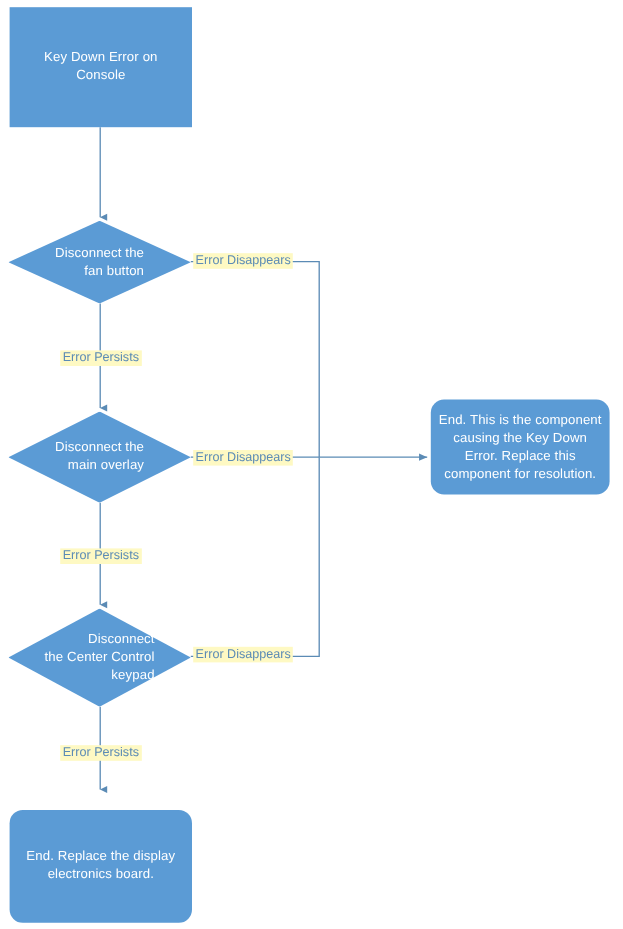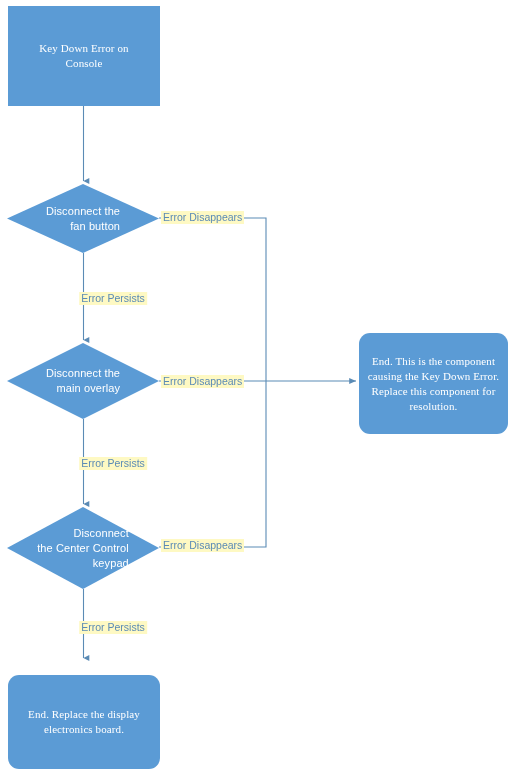--- a/index.html
+++ b/index.html
@@ -28,21 +28,20 @@
     display: flex;
     align-items: center;
     justify-content: center;
     text-align: center;
     color: #ffffff;
     font-size: 11px;
     line-height: 15px;
     letter-spacing: 0.1px;
     background: #5B9BD5;
     z-index: 3;
-    font-family: Liberation Serif, serif;
   }
 
   .node .node-text {
     display: block;
     width: 100%;
     padding: 0 6px;
     box-sizing: border-box;
     white-space: pre-line;
   }
 
@@ -55,21 +54,21 @@
   }
 
   
   .node.rounded {
     border-radius: 11px;
   }
   #node-end-component {
     left: 359px;
     top: 333px;
     width: 149px;
-    height: 101px;
+    height: 79px;
   }
   #node-end-display {
     left: 8px;
     top: 675px;
     width: 152px;
     height: 94px;
   }
 
   
   .diamond {
@@ -108,21 +107,20 @@
     color: #5B8BB5;
     font-size: 10.5px;
     line-height: 13px;
     white-space: nowrap;
     background: #fef9c3;
     padding: 0 2px;
     z-index: 4;
   }
   .edge-label.persists {
     transform: translateX(-50%);
-    margin-left: 29px;
   }
   #lbl-persist-1 { left: 84px; top: 292px; }
   #lbl-persist-2 { left: 84px; top: 457px; }
   #lbl-persist-3 { left: 84px; top: 621px; }
 
   #lbl-disappear-1 { left: 161px; top: 211px; }
   #lbl-disappear-2 { left: 161px; top: 375px; }
   #lbl-disappear-3 { left: 161px; top: 539px; }
 </style>
 </head>

